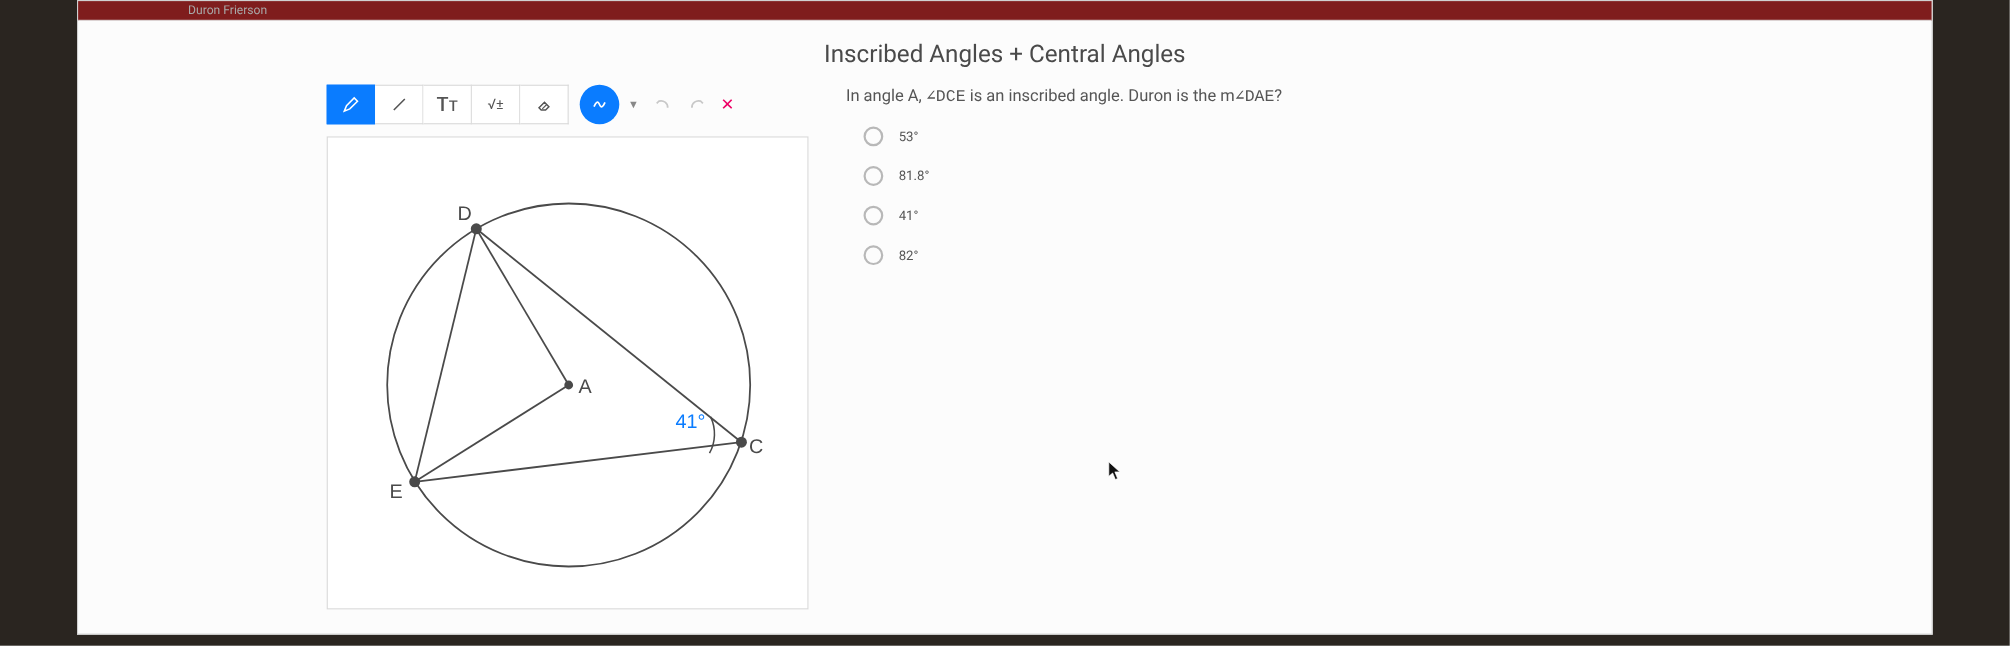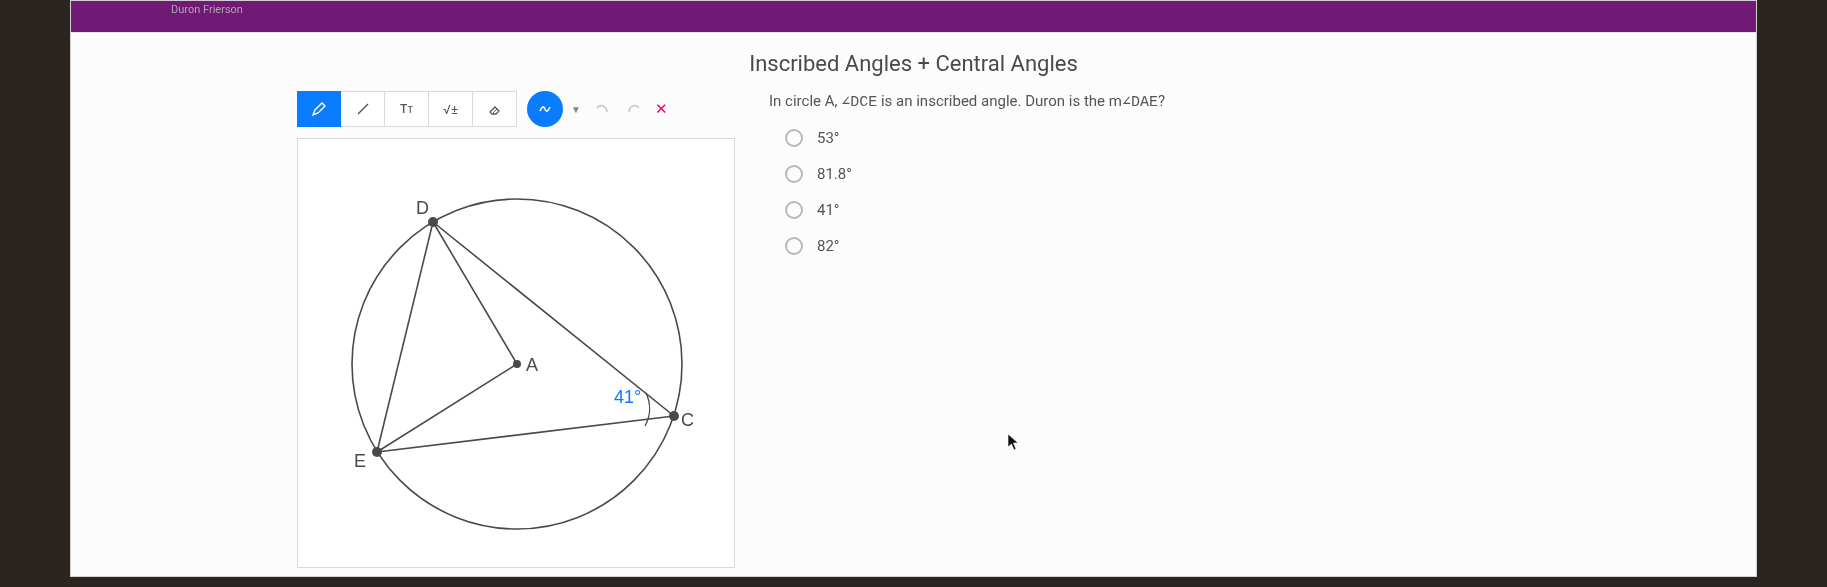--- a/index.html
+++ b/index.html
@@ -14,22 +14,22 @@
     .screen-frame {
       position: absolute;
       left: 70px;
       top: 0;
       right: 70px;
       bottom: 10px;
       background: #fcfcfc;
       border: 1px solid #d0d0d0;
     }
     .top-strip {
-      height: 32px;
-      background: #701a75;
+      height: 18px;
+      background: #7f1d1d;
       border-bottom: 1px solid #e5e5e5;
       padding-left: 100px;
       font-size: 11px;
       color: #a8a8a8;
       line-height: 18px;
     }
     .content {
       position: relative;
       padding: 0;
     }
@@ -55,21 +55,21 @@
     .tool-btn {
       width: 44px;
       height: 36px;
       display: flex;
       align-items: center;
       justify-content: center;
       border: 1px solid #d9d9d9;
       background: #fff;
       cursor: pointer;
       color: #555;
-      font-size: 12px;
+      font-size: 18px;
     }
     .tool-btn:not(:first-child) { border-left: none; }
     .tool-btn.active {
       background: #0a7cff;
       color: #fff;
       border-color: #0a7cff;
     }
     .tool-btn svg { width: 16px; height: 16px; }
     .color-btn {
       width: 36px; height: 36px;
@@ -113,21 +113,21 @@
       align-items: center;
       gap: 14px;
       cursor: pointer;
     }
     .radio {
       width: 18px; height: 18px;
       border: 2px solid #b8b8b8;
       border-radius: 50%;
       flex-shrink: 0;
     }
-    .opt-label { font-size: 15px; color: #555; }
+    .opt-label { font-size: 12px; color: #555; }
     .cursor-arrow {
       position: absolute;
       left: 936px;
       top: 400px;
       font-size: 14px;
       color: #222;
       pointer-events: none;
     }
     .geom-label {
       font-family: Arial, sans-serif;
@@ -221,21 +221,21 @@
             <text class="geom-label" x="56" y="328">E</text>
             <text class="geom-label" x="383" y="287">C</text>
             <text class="geom-label" x="228" y="232">A</text>
             <text class="angle-label" x="316" y="264">41°</text>
           </svg>
         </div>
       </div>
 
       <div class="question-col">
         <div class="question-text">
-          <span>In circle A, </span><span class="angle-sym">∠DCE</span><span> is an inscribed angle. Duron is the m</span><span class="angle-sym">∠DAE</span><span>?</span>
+          <span>In angle A, </span><span class="angle-sym">∠DCE</span><span> is an inscribed angle. Duron is the m</span><span class="angle-sym">∠DAE</span><span>?</span>
         </div>
         <div class="options">
           <div class="option">
             <div class="radio"></div>
             <span class="opt-label">53°</span>
           </div>
           <div class="option">
             <div class="radio"></div>
             <span class="opt-label">81.8°</span>
           </div>

